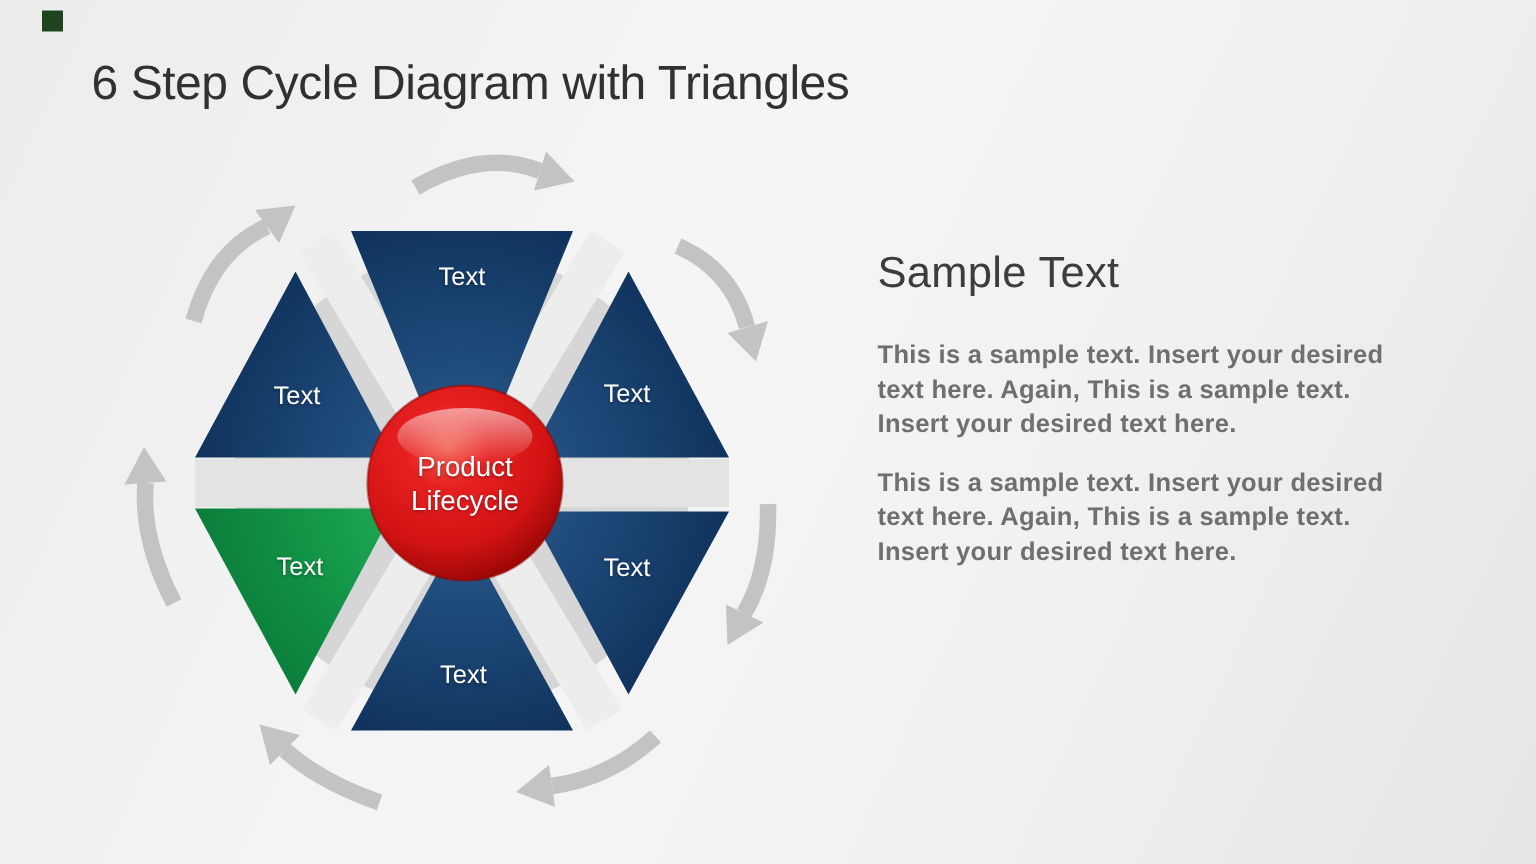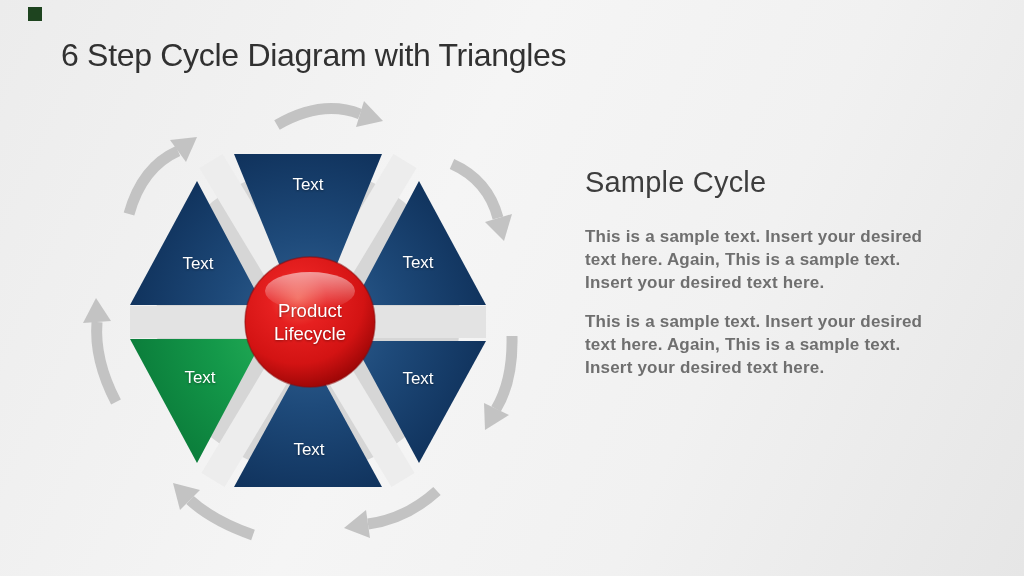--- a/index.html
+++ b/index.html
@@ -125,17 +125,17 @@
       <text class="tri-label" x="418" y="268">Text</text>
       <text class="tri-label" x="418" y="384">Text</text>
       <text class="tri-label" x="309" y="455">Text</text>
       <text class="tri-label" x="200" y="383">Text</text>
       <text class="tri-label" x="198" y="269">Text</text>
       <text class="sphere-label" x="310" y="317">Product</text>
       <text class="sphere-label" x="310" y="340">Lifecycle</text>
     </g>
   </svg>
 
-  <div class="panel-heading">Sample Cycle</div>
+  <div class="panel-heading">Sample Text</div>
   <div class="panel-paragraph p1">This is a sample text. Insert your desired text here. Again, This is a sample text. Insert your desired text here.</div>
   <div class="panel-paragraph p2">This is a sample text. Insert your desired text here. Again, This is a sample text. Insert your desired text here.</div>
 
 </div>
 
 </body></html>

